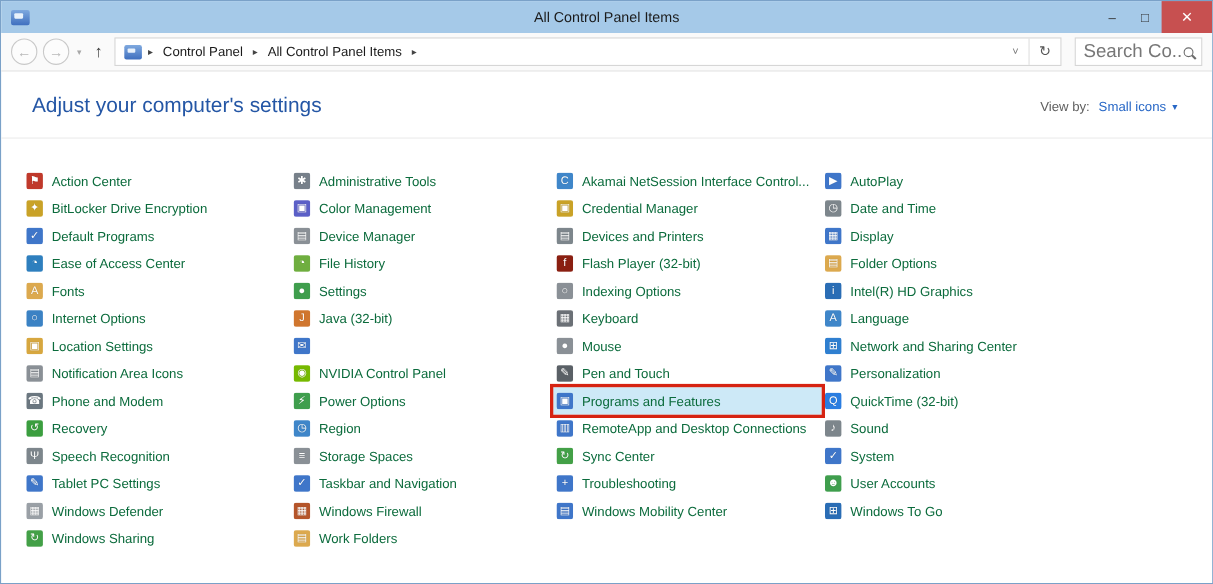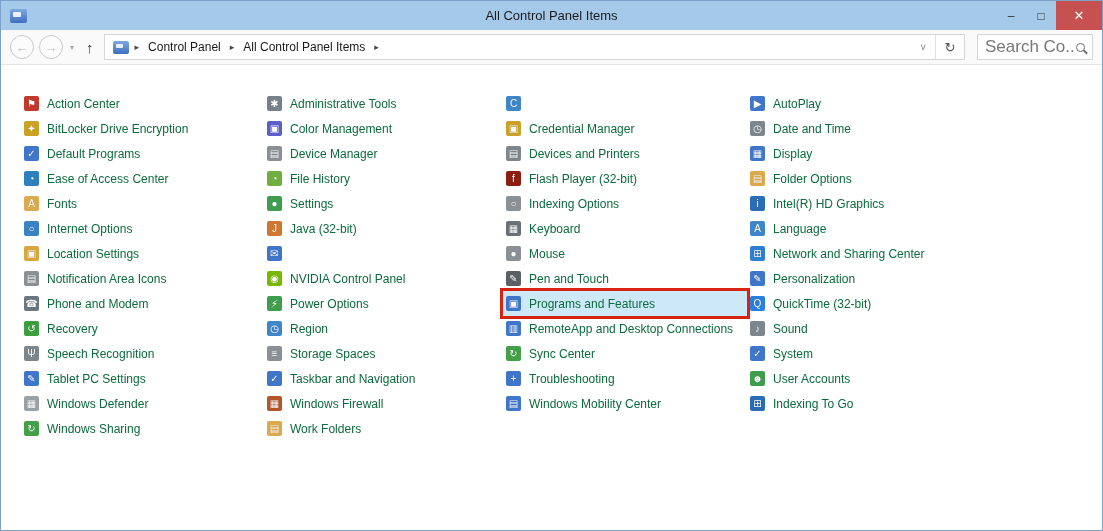--- a/index.html
+++ b/index.html
@@ -83,20 +83,30 @@
         <span class="addr-chevron">˅</span>
         <span class="refresh-btn">↻</span>
       </div>
     </div>
     <div class="searchbox">
       <input type="text" placeholder="Search Co..." style="">
       <span class="magnifier"></span>
     </div>
   </div>
 
+  <div class="page-header">
+    <span class="page-title">Adjust your computer's settings</span>
+    <div class="viewby">
+      <span class="viewby-label">View by:</span>
+      <span class="viewby-value">
+        <span>Small icons</span>
+        <span class="viewby-caret">▼</span>
+      </span>
+    </div>
+  </div>
 
   <div class="items-grid">
       <div class="col">
         <div class="item">
           <span class="tile" style="background: linear-gradient(160deg, rgba(192, 57, 43, 0.9), rgb(192, 57, 43)) rgb(192, 57, 43);">⚑</span>
           <span class="ilabel">Action Center</span>
         </div>
         <div class="item">
           <span class="tile" style="background: linear-gradient(160deg, rgba(201, 162, 39, 0.9), rgb(201, 162, 39)) rgb(201, 162, 39);">✦</span>
           <span class="ilabel">BitLocker Drive Encryption</span>
@@ -203,20 +213,21 @@
           <span class="ilabel">Windows Firewall</span>
         </div>
         <div class="item">
           <span class="tile" style="background: linear-gradient(160deg, rgba(220, 169, 78, 0.9), rgb(220, 169, 78)) rgb(220, 169, 78);">▤</span>
           <span class="ilabel">Work Folders</span>
         </div>
       </div>
       <div class="col">
         <div class="item">
           <span class="tile" style="background: linear-gradient(160deg, rgba(63, 134, 201, 0.9), rgb(63, 134, 201)) rgb(63, 134, 201);">C</span>
+          <span class="ilabel">Akamai NetSession Interface Control...</span>
         </div>
         <div class="item">
           <span class="tile" style="background: linear-gradient(160deg, rgba(201, 162, 39, 0.9), rgb(201, 162, 39)) rgb(201, 162, 39);">▣</span>
           <span class="ilabel">Credential Manager</span>
         </div>
         <div class="item">
           <span class="tile" style="background: linear-gradient(160deg, rgba(125, 134, 140, 0.9), rgb(125, 134, 140)) rgb(125, 134, 140);">▤</span>
           <span class="ilabel">Devices and Printers</span>
         </div>
         <div class="item">
@@ -304,18 +315,18 @@
         <div class="item">
           <span class="tile" style="background: linear-gradient(160deg, rgba(63, 118, 201, 0.9), rgb(63, 118, 201)) rgb(63, 118, 201);">✓</span>
           <span class="ilabel">System</span>
         </div>
         <div class="item">
           <span class="tile" style="background: linear-gradient(160deg, rgba(63, 158, 77, 0.9), rgb(63, 158, 77)) rgb(63, 158, 77);">☻</span>
           <span class="ilabel">User Accounts</span>
         </div>
         <div class="item">
           <span class="tile" style="background: linear-gradient(160deg, rgba(42, 109, 181, 0.9), rgb(42, 109, 181)) rgb(42, 109, 181);">⊞</span>
-          <span class="ilabel">Indexing To Go</span>
+          <span class="ilabel">Windows To Go</span>
         </div>
       </div>
     </div>
 
 </div>
 
 </body></html>

